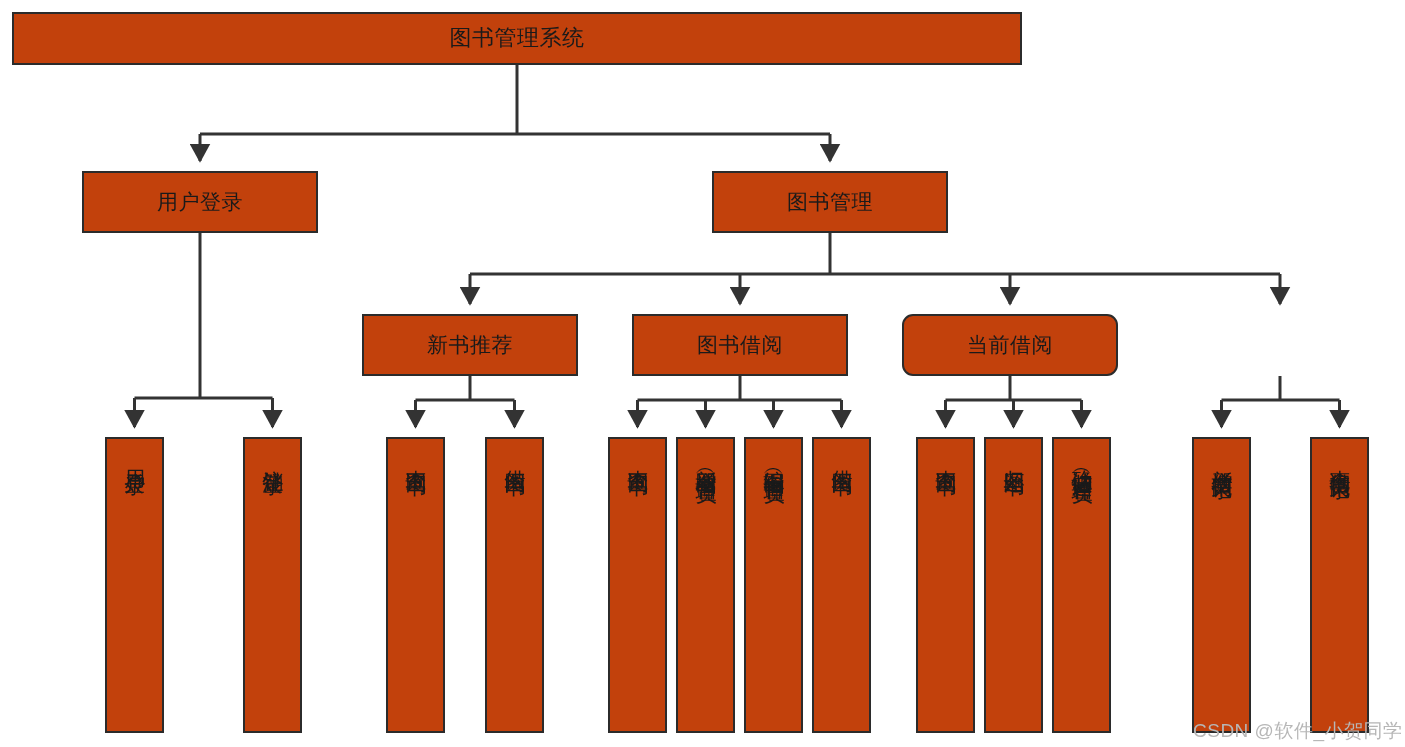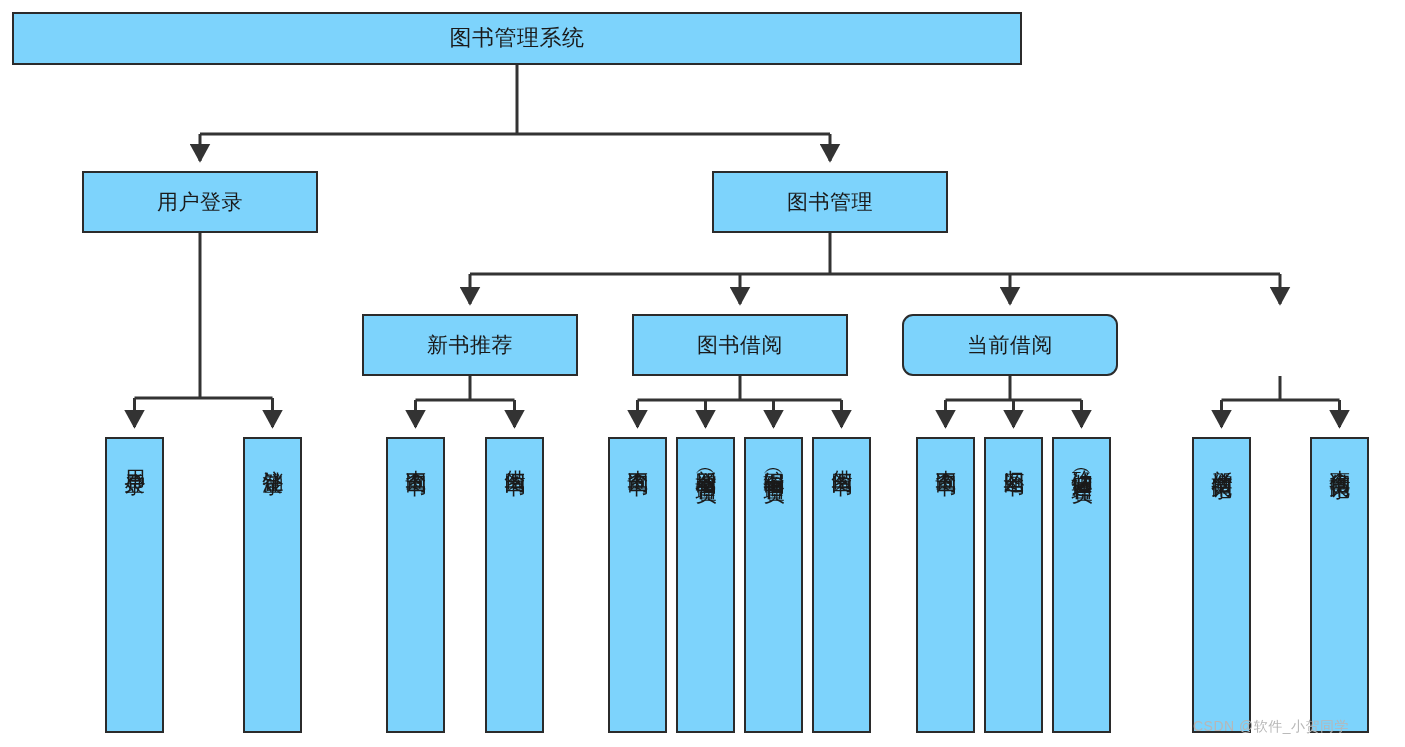--- a/index.html
+++ b/index.html
@@ -22,21 +22,21 @@
     position: absolute;
     left: 0;
     top: 0;
     width: 1405px;
     height: 747px;
     pointer-events: none;
   }
   .node {
     position: absolute;
     box-sizing: border-box;
-    background: #7dd3fc;
+    background: #c2410c;
     border: 2px solid #2b2b2b;
     display: flex;
     align-items: center;
     justify-content: center;
     color: #1a1a1a;
   }
   .node.h {
     
   }
   .node.h .label {
@@ -57,21 +57,21 @@
     writing-mode: vertical-rl;
     text-orientation: upright;
     font-size: 21px;
     line-height: 1.28;
     letter-spacing: 2px;
     white-space: nowrap;
     text-align: left;
   }
   .watermark {
     position: absolute;
-    font-size: 14px;
+    font-size: 19px;
     color: #b7b7b7;
     white-space: nowrap;
     letter-spacing: 0.5px;
   }
 </style>
 </head>
 <body>
 
 <div id="canvas">
 

